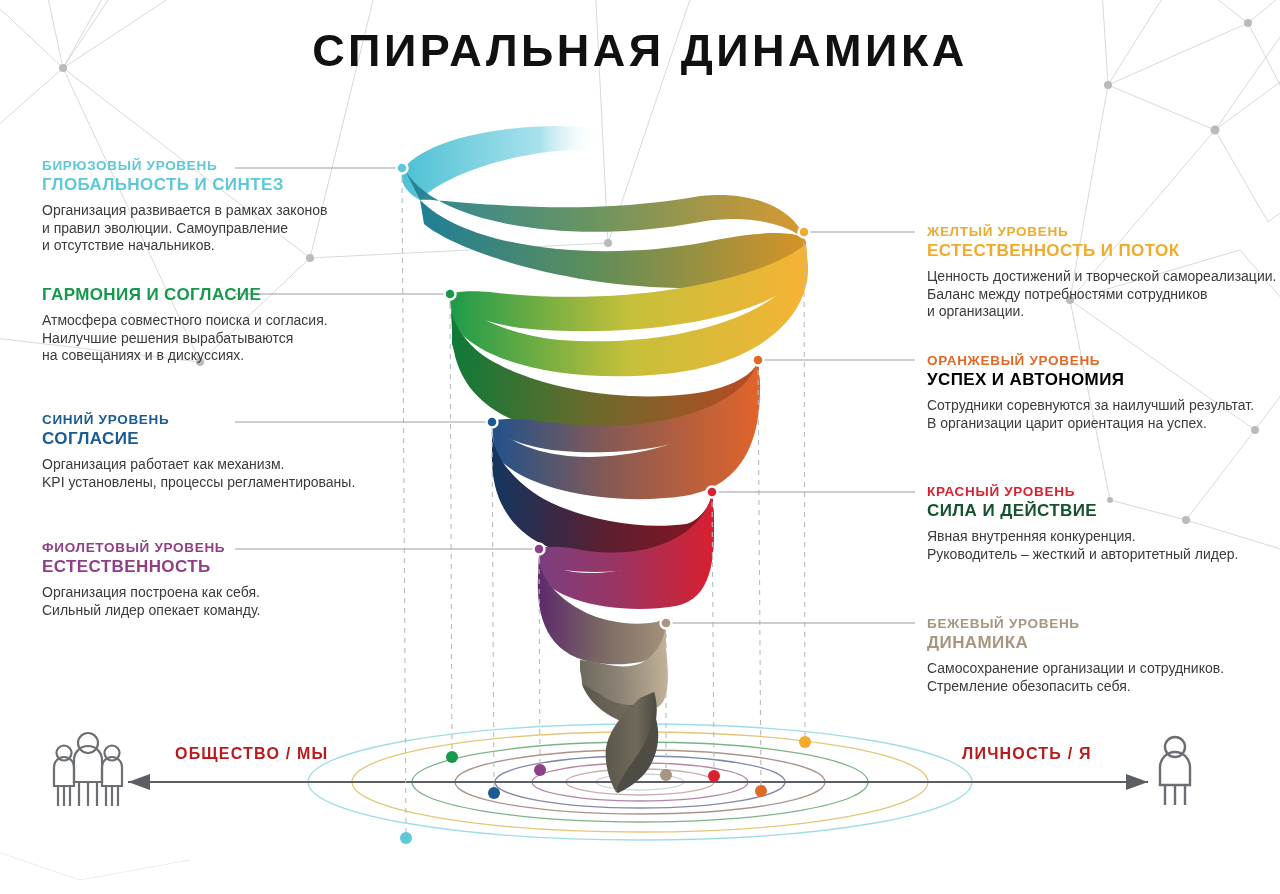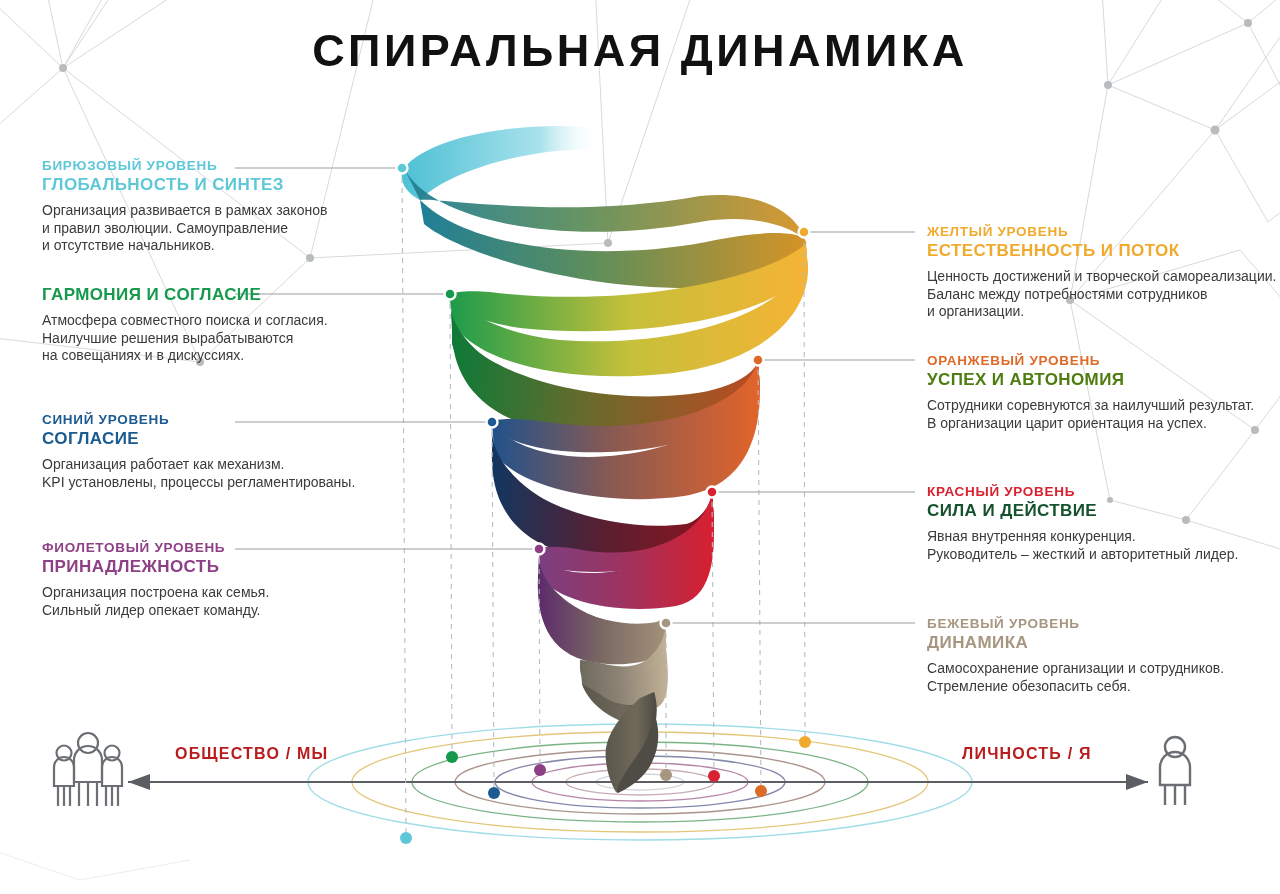--- a/index.html
+++ b/index.html
@@ -301,43 +301,43 @@
 
   <div class="level left" id="lv-green" style="left:35px;top:285px;">
     <div class="headline" style="color: rgb(22, 153, 76);">ГАРМОНИЯ И СОГЛАСИЕ</div>
     <div class="desc">Атмосфера совместного поиска и согласия.
 Наилучшие решения вырабатываются
 на совещаниях и в дискуссиях.</div>
   </div>
 
   <div class="level right" id="lv-orange" style="left:920px;top:353px;">
     <div class="kicker" style="color: rgb(223, 106, 40);">ОРАНЖЕВЫЙ УРОВЕНЬ</div>
-    <div class="headline" style="color: #4d7c0f;">УСПЕХ И АВТОНОМИЯ</div>
+    <div class="headline" style="color: #000000;">УСПЕХ И АВТОНОМИЯ</div>
     <div class="desc">Сотрудники соревнуются за наилучший результат.
 В организации царит ориентация на успех.</div>
   </div>
 
   <div class="level left" id="lv-blue" style="left:35px;top:412px;">
     <div class="kicker" style="color: rgb(28, 91, 145);">СИНИЙ УРОВЕНЬ</div>
     <div class="headline" style="color: rgb(28, 91, 145);">СОГЛАСИЕ</div>
     <div class="desc">Организация работает как механизм.
 KPI установлены, процессы регламентированы.</div>
   </div>
 
   <div class="level right" id="lv-red" style="left:920px;top:484px;">
     <div class="kicker" style="color: rgb(217, 34, 49);">КРАСНЫЙ УРОВЕНЬ</div>
     <div class="headline" style="color: #14532d;">СИЛА И ДЕЙСТВИЕ</div>
     <div class="desc">Явная внутренняя конкуренция.
 Руководитель – жесткий и авторитетный лидер.</div>
   </div>
 
   <div class="level left" id="lv-violet" style="left:35px;top:540px;">
     <div class="kicker" style="color: rgb(142, 63, 134);">ФИОЛЕТОВЫЙ УРОВЕНЬ</div>
-    <div class="headline" style="color: rgb(142, 63, 134);">ПРИНАДЛЕЖНОСТЬ</div>
-    <div class="desc">Организация построена как семья.
+    <div class="headline" style="color: rgb(142, 63, 134);">ЕСТЕСТВЕННОСТЬ</div>
+    <div class="desc">Организация построена как себя.
 Сильный лидер опекает команду.</div>
   </div>
 
   <div class="level right" id="lv-beige" style="left:920px;top:616px;">
     <div class="kicker" style="color: rgb(167, 150, 128);">БЕЖЕВЫЙ УРОВЕНЬ</div>
     <div class="headline" style="color: rgb(167, 150, 128);">ДИНАМИКА</div>
     <div class="desc">Самосохранение организации и сотрудников.
 Стремление обезопасить себя.</div>
   </div>
 

